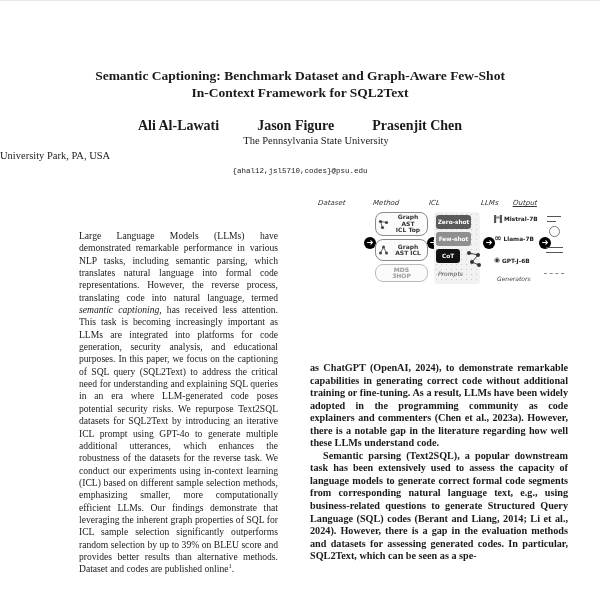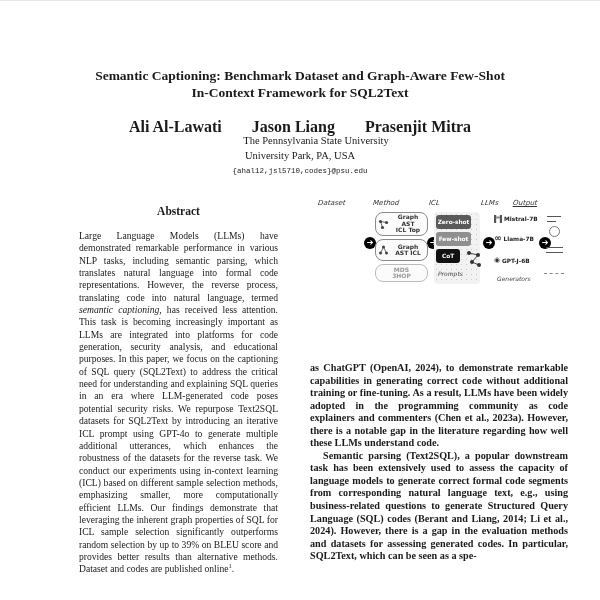--- a/index.html
+++ b/index.html
@@ -5,23 +5,23 @@
   html,body{margin:0;padding:0;background:#e8e8e8;}
   .page{
     position:relative;width:600px;height:600px;margin:1px auto;
     background:#ffffff;overflow:hidden;color:#1a1a1a;
     font-family:"Liberation Serif", serif;
   }
   
   .title{position:absolute;top:66px;left:0;width:600px;text-align:center;
     font-weight:bold;font-size:13.5px;line-height:17px;}
   .authors{position:absolute;top:117px;left:0;width:600px;display:flex;
-    justify-content:center;gap:30px;font-weight:bold;font-size:16px;}
+    justify-content:center;gap:38px;font-weight:bold;font-size:14px;}
   .affil1{position:absolute;top:134px;left:16px;width:600px;text-align:center;font-size:10.5px;}
-  .affil2{position:absolute;top:149px;left:0;width:600px;text-align:center;font-size:10.5px;}
+  .affil2{position:absolute;top:149px;left:0;width:600px;text-align:left;font-size:10.5px;}
   .email{position:absolute;top:166px;left:0;width:600px;text-align:center;
     font-family:"Liberation Mono","DejaVu Sans Mono",monospace;font-size:7.5px;color:#222;}
   
   .abs-head{position:absolute;top:204px;left:79px;width:199px;text-align:center;
     font-weight:bold;font-size:11.5px;}
   .abs-body{position:absolute;top:229px;left:79px;width:199px;
     font-size:9.6px;line-height:12.35px;text-align:justify;}
   .abs-body i{font-style:italic;}
   .abs-body sup{font-size:6.5px;vertical-align:super;line-height:0;}
   
@@ -67,28 +67,27 @@
 <body>
 
 <div class="page">
 
   <div class="title">
     <div>Semantic Captioning: Benchmark Dataset and Graph-Aware Few-Shot</div>
     <div>In-Context Framework for SQL2Text</div>
   </div>
   <div class="authors">
     <span>Ali Al-Lawati</span>
-    <span>Jason Liang</span>
-    <span>Prasenjit Mitra</span>
+    <span>Jason Figure</span>
+    <span>Prasenjit Chen</span>
   </div>
   <div class="affil1">The Pennsylvania State University</div>
   <div class="affil2">University Park, PA, USA</div>
   <div class="email">{ahal12,jsl5710,codes}@psu.edu</div>
 
-  <div class="abs-head">Abstract</div>
   <div class="abs-body">
     <span>Large Language Models (LLMs) have demonstrated remarkable performance in various NLP tasks, including semantic parsing, which translates natural language into formal code representations. However, the reverse process, translating code into natural language, termed </span><i>semantic captioning</i><span>, has received less attention. This task is becoming increasingly important as LLMs are integrated into platforms for code generation, security analysis, and educational purposes. In this paper, we focus on the captioning of SQL query (SQL2Text) to address the critical need for understanding and explaining SQL queries in an era where LLM-generated code poses potential security risks. We repurpose Text2SQL datasets for SQL2Text by introducing an iterative ICL prompt using GPT-4o to generate multiple additional utterances, which enhances the robustness of the datasets for the reverse task. We conduct our experiments using in-context learning (ICL) based on different sample selection methods, emphasizing smaller, more computationally efficient LLMs. Our findings demonstrate that leveraging the inherent graph properties of SQL for ICL sample selection significantly outperforms random selection by up to 39% on BLEU score and provides better results than alternative methods. Dataset and codes are published online</span><sup>1</sup><span>.</span>
   </div>
 
   <div class="fig">
 
     <div class="fig-h" style="left:7px">Dataset</div>
     <div class="fig-h" style="left:62px">Method</div>
     <div class="fig-h" style="left:118px">ICL</div>
     <div class="fig-h" style="left:170px">LLMs</div>

